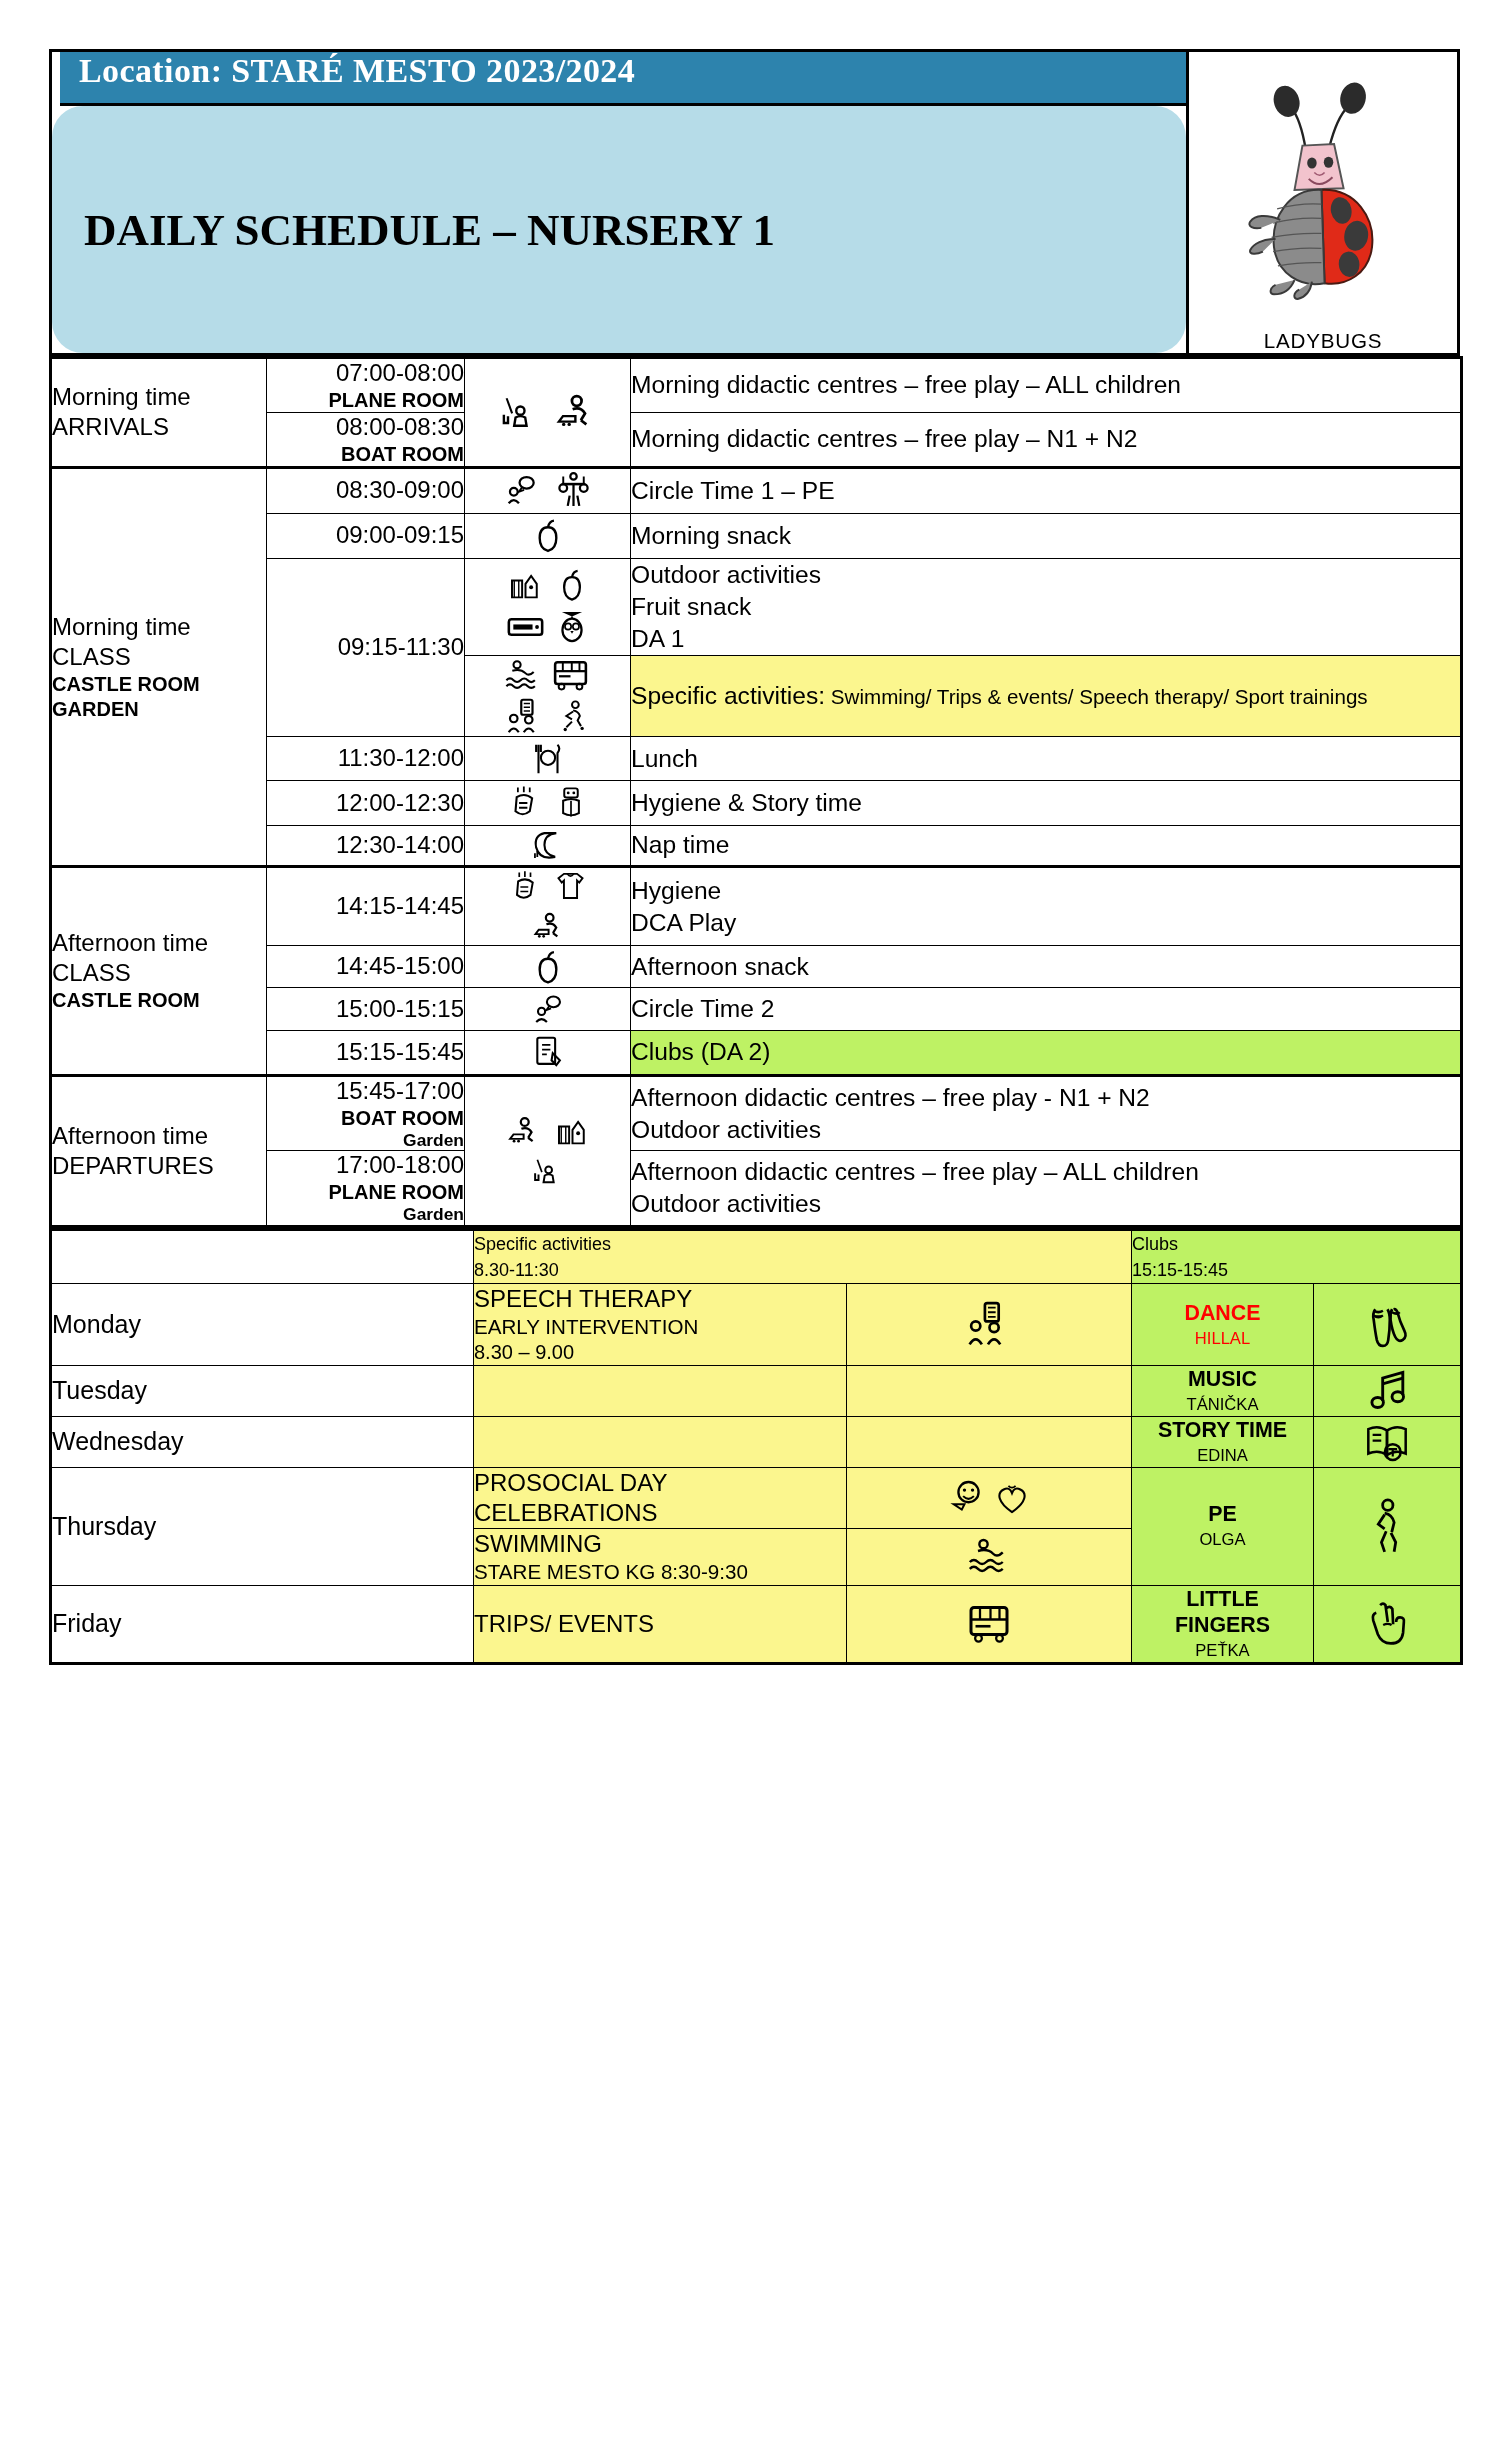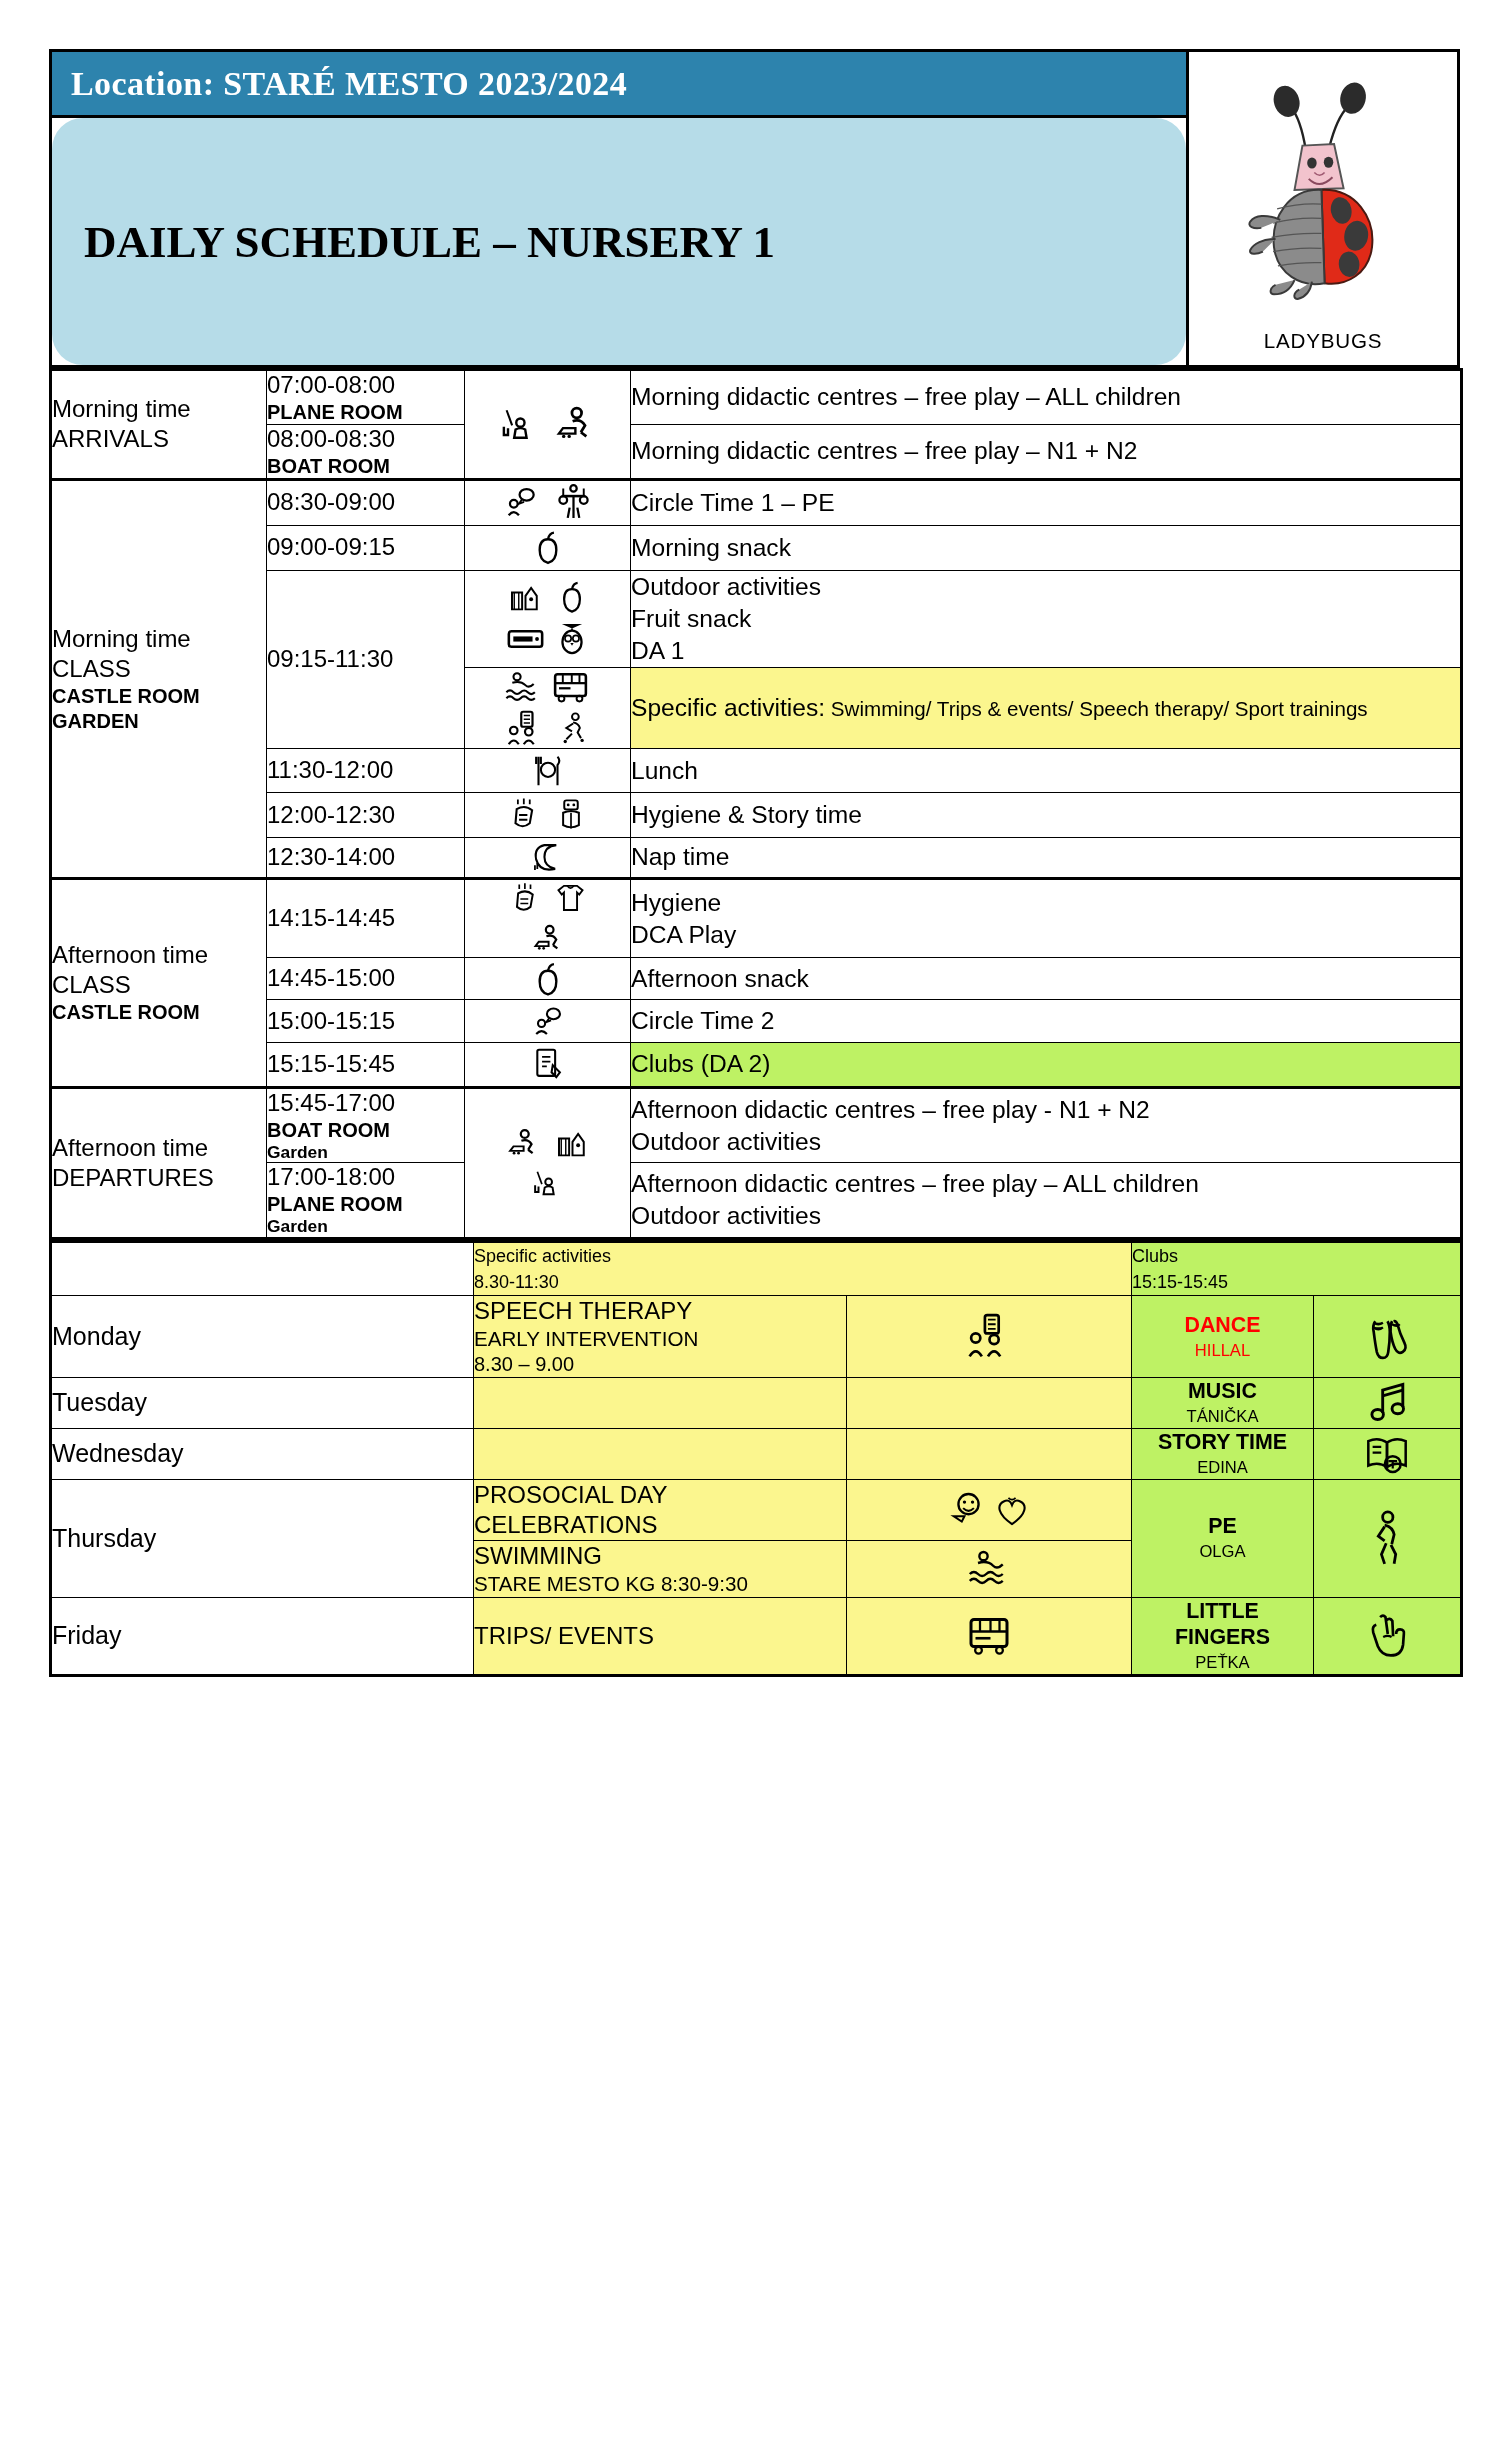--- a/index.html
+++ b/index.html
@@ -30,24 +30,24 @@
     box-sizing: border-box;
   }
   .header-left {
     flex: 0 0 1137px;
     box-sizing: border-box;
     border-right: 3.2px solid #000;
   }
   .location-bar {
     background: #2d83ad;
     border-bottom: 3.2px solid #000;
-    height: 66px;
+    height: 54px;
     display: flex;
-    align-items: center;
     box-sizing: border-box;
+    margin-left: 8px;
   }
   .location-bar .loc-text {
     color: #ffffff;
     font-family: "Liberation Serif", serif;
     font-weight: bold;
     font-size: 34px;
     letter-spacing: 0.4px;
     padding-left: 19px;
     white-space: nowrap;
   }
@@ -111,21 +111,21 @@
   .period-cell {
     font-size: 24px;
     line-height: 1.25;
     padding: 8px 4.8px;
   }
   .period-cell .sub {
     font-weight: bold;
     font-size: 20px;
   }
   .time-cell {
-    text-align: left;
+    text-align: right;
     font-size: 24px;
     line-height: 1.2;
     padding: 8px 3.2px;
   }
   .time-cell .room {
     font-weight: bold;
     font-size: 20px;
   }
   .time-cell .garden {
     font-weight: bold;

